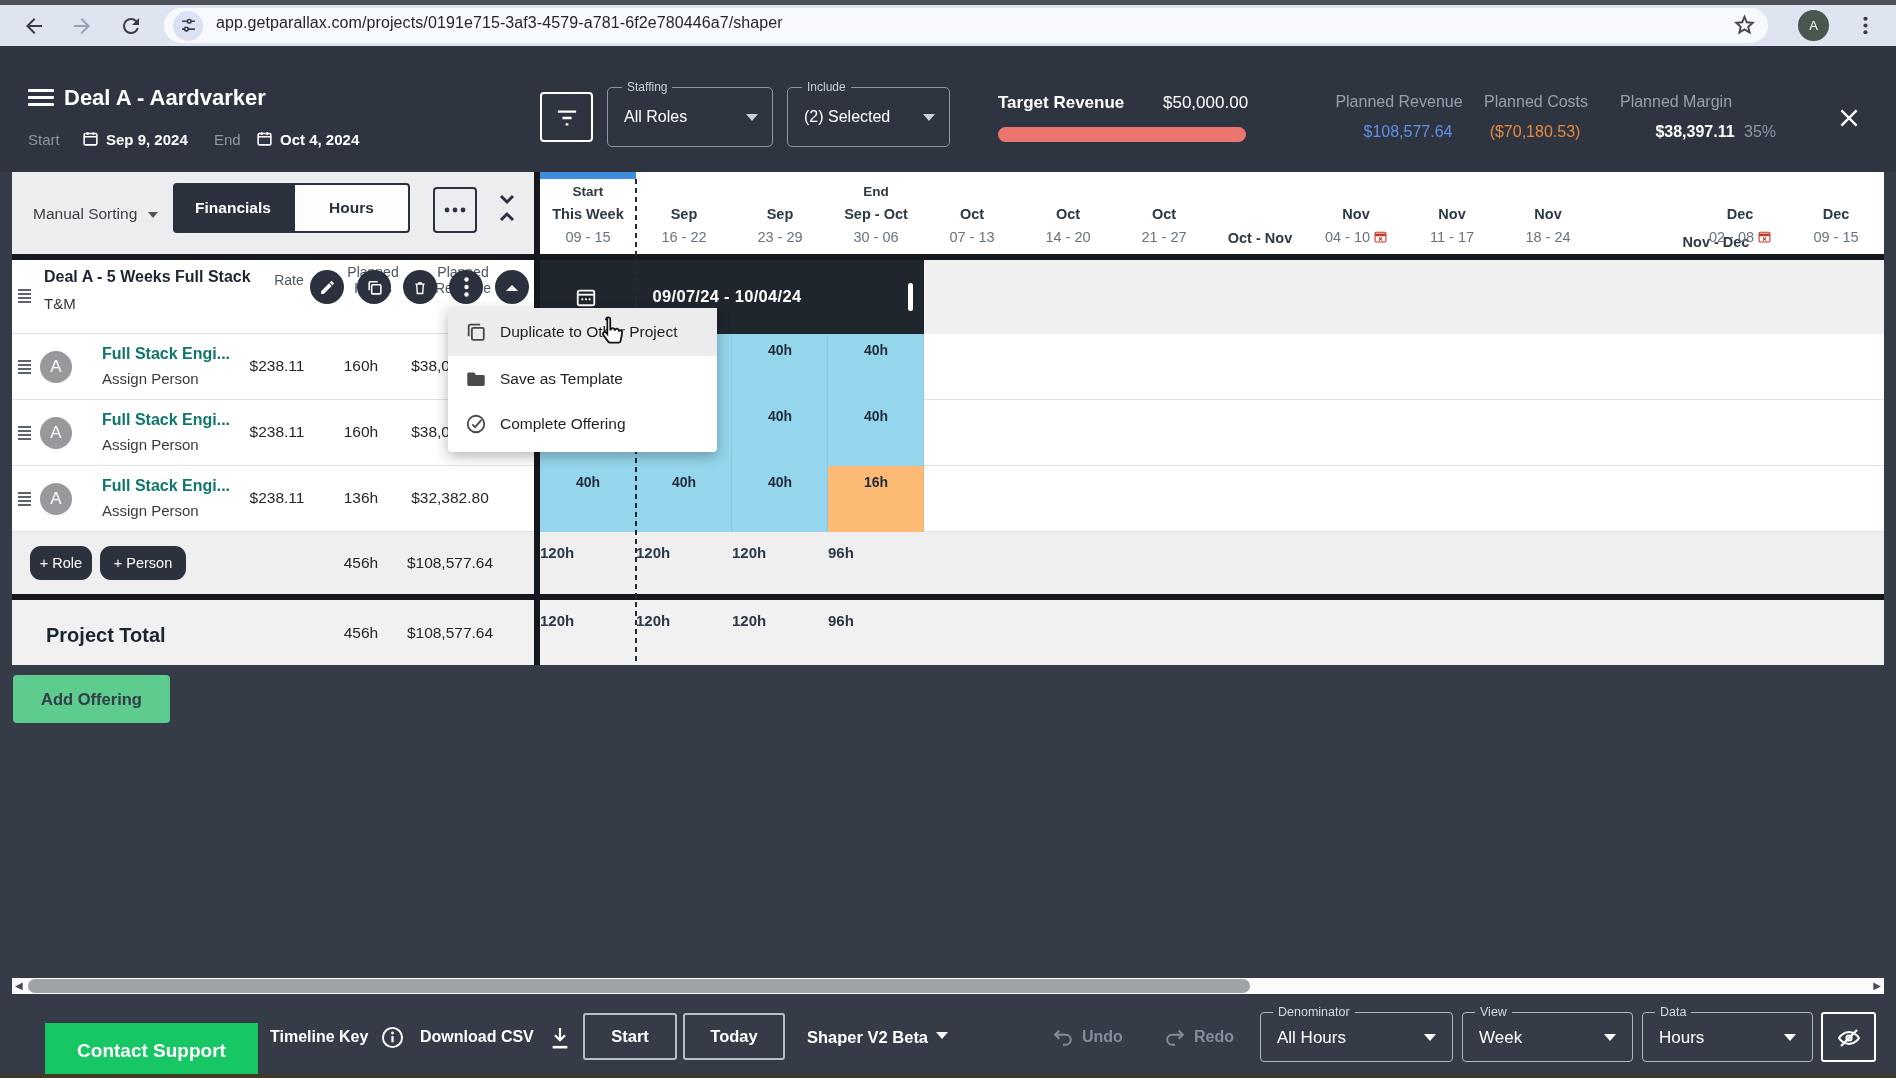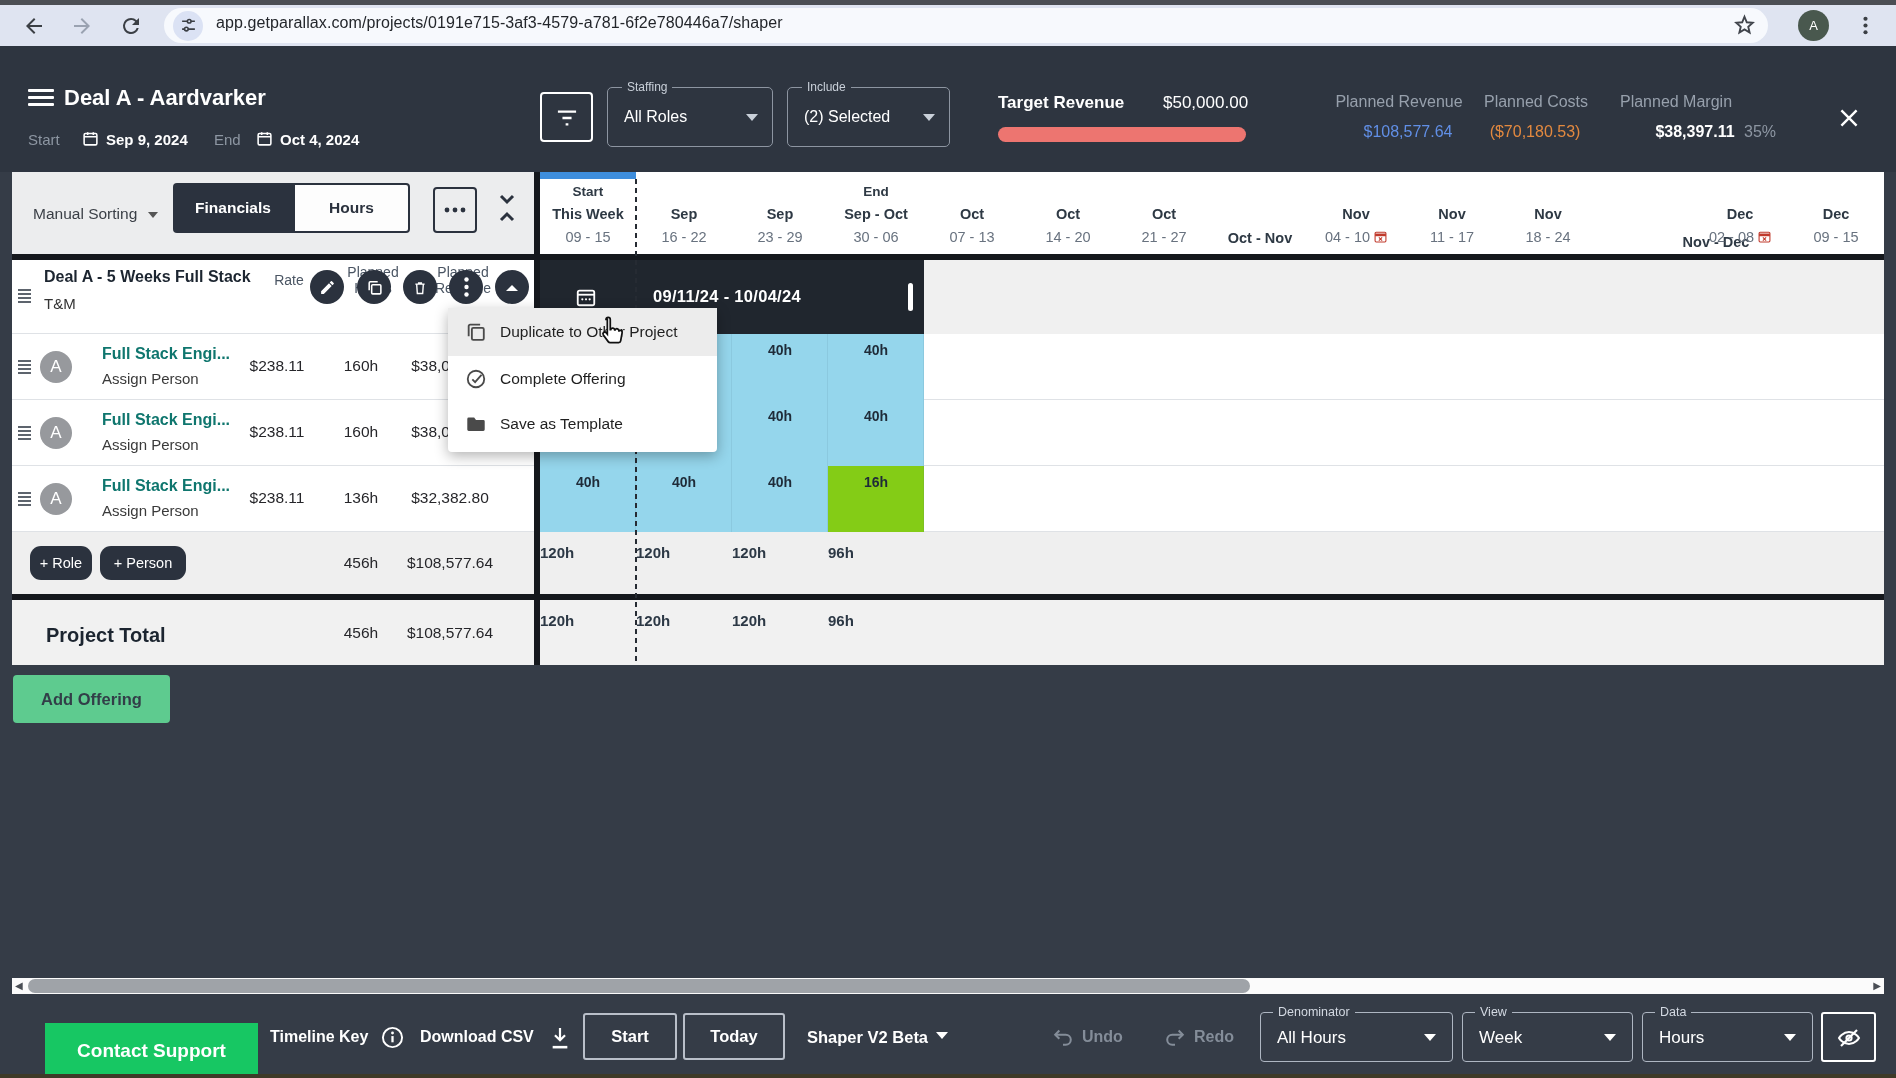--- a/index.html
+++ b/index.html
@@ -59,21 +59,21 @@
   .colhead { font-size:14px; color:#4a5563; text-align:center; }
   .icon-circle { width:34px; height:34px; border-radius:50%; background:#2b323e; display:flex; align-items:center; justify-content:center; }
   .row-left { left:12px; width:522px; height:66px; background:#fff; border-bottom:1px solid #dfe2e6; }
   .row-right { left:540px; width:1344px; height:66px; background:#fff; border-bottom:1px solid #dfe2e6; }
   .avatar { left:28px; top:17px; width:32px; height:32px; border-radius:50%; background:#97999d; color:#fff; font-size:17px; display:flex; align-items:center; justify-content:center; position:absolute; }
   .row-name { position:absolute; left:90px; top:11px; font-size:16px; font-weight:bold; color:#0f766e; }
   .row-sub { position:absolute; left:90px; top:36px; font-size:15px; color:#3a3a3a; }
   .cellval { position:absolute; font-size:15.5px; color:#26262a; text-align:center; top:23px; }
   .rate-col { left:225px; width:80px; } .hrs-col { left:309px; width:80px; } .rev-col { left:393px; width:90px; }
   .blue-cell { position:absolute; width:96px; height:66px; background:#95d6ec; box-sizing:border-box; border-right:1px solid rgba(70,110,130,0.12); }
-  .blue-cell.partial { background:#84cc16; }
+  .blue-cell.partial { background:#fdba74; }
   .cell-label { position:absolute; width:96px; top:8px; text-align:center; font-size:14px; font-weight:bold; color:#1f2b38; }
   .tot-left { left:12px; top:532px; width:522px; height:62px; background:#efefef; }
   .tot-right { left:540px; top:532px; width:1344px; height:62px; background:#efefef; }
   .tot-label { position:absolute; width:96px; top:12px; font-size:15px; font-weight:bold; color:#2c3845; }
   .pillbtn { position:absolute; top:14px; height:34px; border-radius:11px; background:#2b323e; color:#fff; font-size:14.5px; display:flex; align-items:center; justify-content:center; }
   .pt-left { left:12px; top:600px; width:522px; height:65px; background:#f1f1f1; }
   .pt-right { left:540px; top:600px; width:1344px; height:65px; background:#f1f1f1; }
   .dashed-line { left:635px; top:179px; height:486px; width:2px; background:repeating-linear-gradient(to bottom, #262b33 0px, #262b33 5px, transparent 5px, transparent 9px); }
   .add-offering { left:13px; top:675px; width:157px; height:48px; background:#5ecb8f; border-radius:4px; color:#323e48; font-size:16.5px; font-weight:bold; display:flex; align-items:center; justify-content:center; }
   
@@ -320,21 +320,21 @@
 </div>
 <div class="abs pill-row grid"></div>
 <div class="abs date-pill">
   <svg style="position:absolute; left:35px; top:26px" width="22" height="22" viewBox="0 0 24 24">
       <rect x="3" y="5" width="18" height="16" rx="2" fill="none" stroke="#fff" stroke-width="2"></rect>
       <path d="M3 9.5h18" stroke="#fff" stroke-width="2"></path>
       <circle cx="8" cy="14.5" r="1.2" fill="#fff"></circle>
       <circle cx="12" cy="14.5" r="1.2" fill="#fff"></circle>
       <circle cx="16" cy="14.5" r="1.2" fill="#fff"></circle>
     </svg>
-  <div class="pill-text">09/11/24 - 10/04/24</div>
+  <div class="pill-text">09/07/24 - 10/04/24</div>
   <div class="pill-handle"></div>
 </div>
 
 <div id="rows">
     <div class="abs row-left" style="top: 334px;">
     <div class="abs drag-handle" style="left:6px; top:24px">
         <span></span>
         <span></span>
         <span></span>
         <span></span>
@@ -453,30 +453,30 @@
 <div class="abs menu">
   <div class="menu-item hover">
     <svg class="mi" viewBox="0 0 24 24">
         <rect x="7.5" y="7.5" width="13" height="13" rx="1.5" fill="none" stroke="#4a4a4a" stroke-width="2"></rect>
         <path d="M4 16.5V5.5A1.5 1.5 0 0 1 5.5 4h11" fill="none" stroke="#4a4a4a" stroke-width="2"></path>
       </svg>
     <span>Duplicate to Other Project</span>
   </div>
   <div class="menu-item">
     <svg class="mi" viewBox="0 0 24 24">
+        <path d="M4 5h6l2 2.5h8a1.5 1.5 0 0 1 1.5 1.5v9A1.5 1.5 0 0 1 20 19.5H4A1.5 1.5 0 0 1 2.5 18V6.5A1.5 1.5 0 0 1 4 5z" fill="#4a4a4a"></path>
+      </svg>
+    <span>Save as Template</span>
+  </div>
+  <div class="menu-item">
+    <svg class="mi" viewBox="0 0 24 24">
         <circle cx="12" cy="12" r="9" fill="none" stroke="#4a4a4a" stroke-width="2"></circle>
         <path d="M8 12.5l3 3 7-8" fill="none" stroke="#4a4a4a" stroke-width="2"></path>
       </svg>
     <span>Complete Offering</span>
-  </div>
-  <div class="menu-item">
-    <svg class="mi" viewBox="0 0 24 24">
-        <path d="M4 5h6l2 2.5h8a1.5 1.5 0 0 1 1.5 1.5v9A1.5 1.5 0 0 1 20 19.5H4A1.5 1.5 0 0 1 2.5 18V6.5A1.5 1.5 0 0 1 4 5z" fill="#4a4a4a"></path>
-      </svg>
-    <span>Save as Template</span>
   </div>
 </div>
 <svg class="abs" style="left:594px; top:316px" width="32" height="36" viewBox="0 0 24 27">
   <path d="M9 2.6c0-.9.7-1.6 1.6-1.6s1.6.7 1.6 1.6v7.6h.4c.2-.7.9-1.2 1.6-1.1.7.1 1.2.6 1.3 1.3h.4c.3-.6 1-1 1.7-.8.7.2 1.1.8 1.1 1.5h.3c.5-.4 1.2-.4 1.7.1.3.3.5.8.4 1.3l-1.1 6.2c-.1.7-.7 1.3-1.5 1.3h-6.4c-.5 0-1-.2-1.3-.6l-3.8-5.2c-.4-.6-.3-1.4.2-1.8.6-.5 1.4-.4 1.9.1l.9 1.1V2.6z" fill="#fff" stroke="#111" stroke-width="1.3"></path>
 </svg>
 
 <div class="abs scrollbar">
   <div class="sb-arrow" style="left:3px">◀</div>
   <div class="sb-thumb"></div>
   <div class="sb-arrow" style="right:3px">▶</div>

